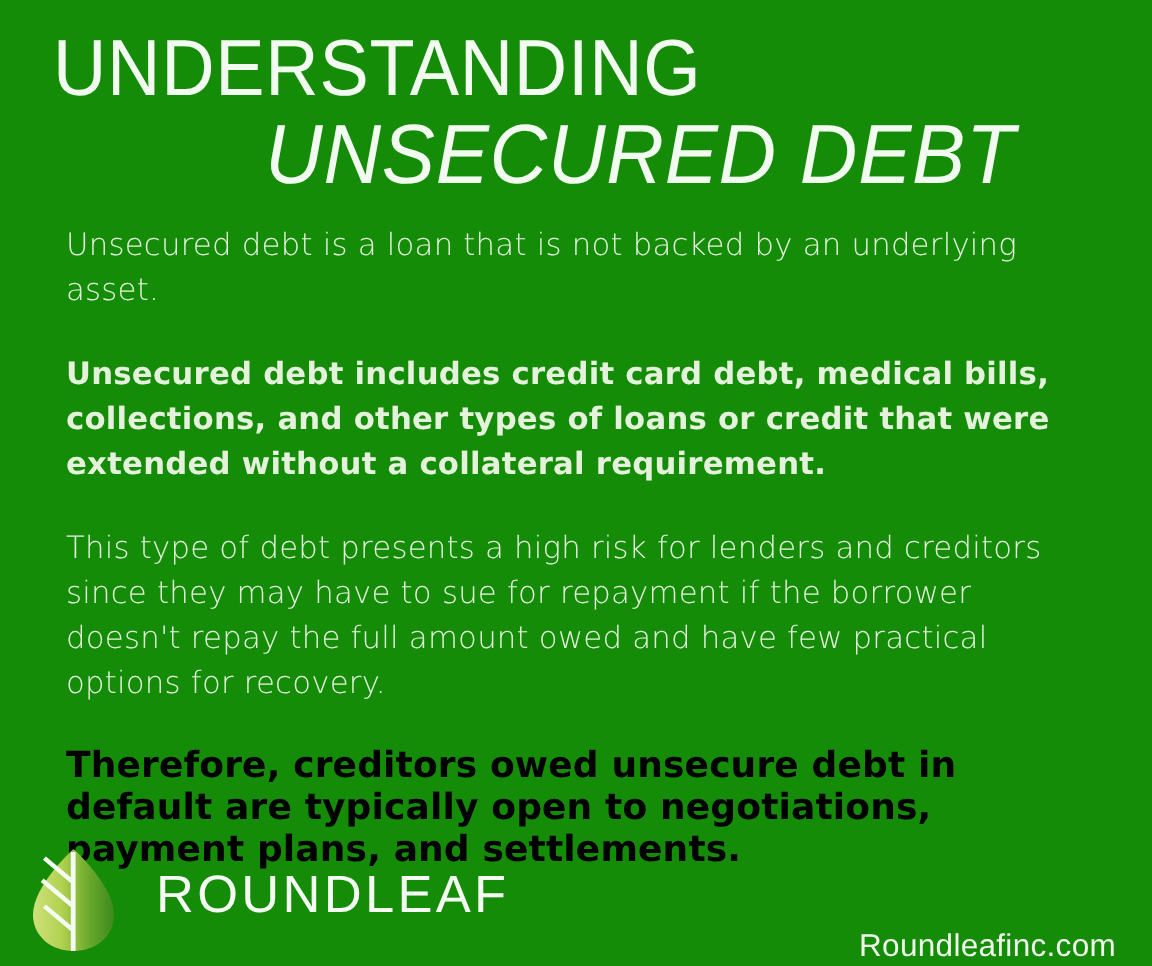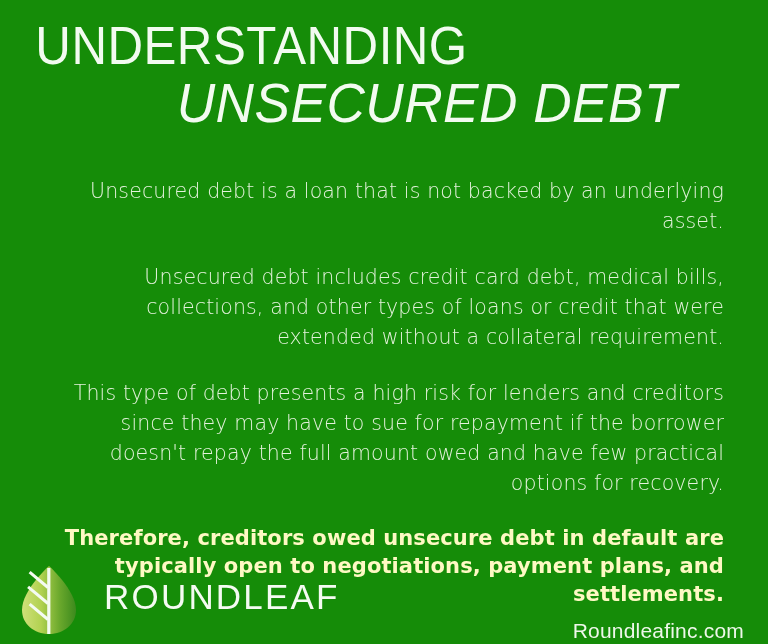--- a/index.html
+++ b/index.html
@@ -59,39 +59,38 @@
     transform: scaleX(0.95);
     transform-origin: left center;
   }
 
   
   .body-copy {
     position: absolute;
     top: 148px;
     left: 44px;
     width: 680px;
-    text-align: right;
-    margin-top: 28px;
+    text-align: left;
   }
   .para {
     margin: 0 0 22px 0;
     color: #e4f2dc;
     font-family: "DejaVu Sans", sans-serif;
     font-weight: 300;
     font-size: 20.5px;
     line-height: 30px;
     letter-spacing: 0.15px;
   }
   .para.p1 { margin-bottom: 26px; }
-  .para.p2 { margin-bottom: 26px; }
+  .para.p2 { margin-bottom: 26px; font-weight: bold; }
   .para.p3 { margin-bottom: 26px; }
   .para.emphasis {
-    color: #fef9c3;
+    color: #000000;
     font-weight: 700;
-    font-size: 21px;
+    font-size: 24px;
     line-height: 28px;
     letter-spacing: 0.1px;
     margin-bottom: 0;
   }
 
   
   .footer {
     position: absolute;
     left: 0;
     bottom: 0;

